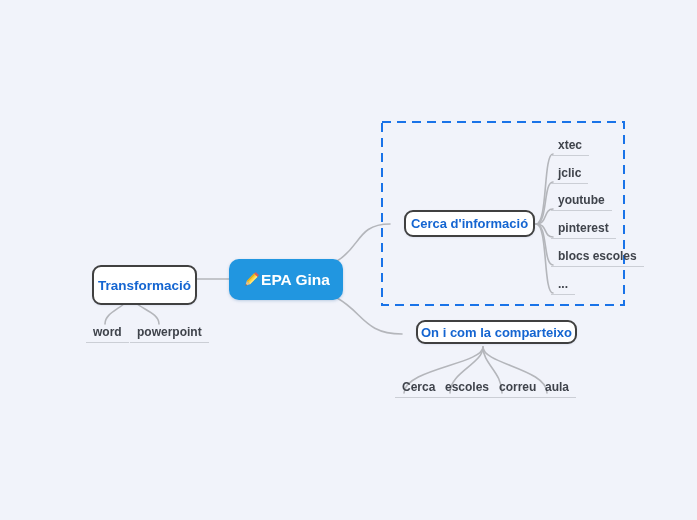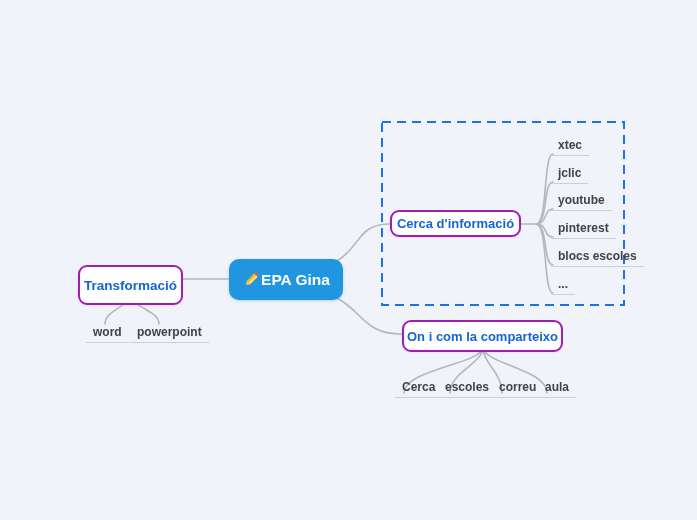--- a/index.html
+++ b/index.html
@@ -2,23 +2,23 @@
 <html><head>
 <meta charset="utf-8">
 <style>
   html,body{margin:0;padding:0;}
   body{font-family:"Liberation Sans","DejaVu Sans",sans-serif;background:#f1f3fa;}
   .canvas{position:relative;width:697px;height:520px;background:#f1f3fa;overflow:hidden;}
   .wires{position:absolute;left:0;top:0;width:697px;height:520px;}
 
   .node{position:absolute;box-sizing:border-box;display:flex;align-items:center;justify-content:center;
         white-space:nowrap;cursor:pointer;}
-  .node.branch{background:#ffffff;border:2px solid #a21caf;border-radius:9px;
+  .node.branch{background:#ffffff;border:2px solid #404040;border-radius:9px;
         color:#1465d1;font-weight:bold;font-size:13.5px;
-        box-shadow:0 1px 2px rgba(40,70,130,0.08);}
+        box-shadow:0 1px 2px rgba(40,70,130,0.08);margin-left:14px;}
   .node.root{background:#2196e0;border-radius:10px;color:#ffffff;font-weight:bold;font-size:15.5px;
         box-shadow:0 1px 3px rgba(30,90,160,0.25);}
 
   .leaf{position:absolute;font-size:12px;font-weight:600;color:#3f434b;
         padding:0 7px 3px 7px;border-bottom:1.5px solid #cbced5;white-space:nowrap;cursor:pointer;}
 
   .pencil{width:19px;height:19px;flex:0 0 auto;}
 </style>
 </head>
 <body>
@@ -56,21 +56,21 @@
   </svg>
 
   <div class="node branch" style="left:78px;top:265px;width:105px;height:40px;">
     <span>Transformació</span>
   </div>
 
   <div class="node branch" style="left:390px;top:210px;width:131px;height:27px;font-size:13px;">
     <span>Cerca d'informació</span>
   </div>
 
-  <div class="node branch" style="left:402px;top:320px;width:161px;height:32px;font-size:13px;">
+  <div class="node branch" style="left:402px;top:320px;width:161px;height:24px;font-size:13px;">
     <span>On i com la comparteixo</span>
   </div>
 
   <div class="node root" style="left:229px;top:259px;width:114px;height:41px;">
     <svg class="pencil" viewBox="0 0 24 24">
       <g transform="rotate(135 12 12)">
         <rect x="1.5" y="9" width="4" height="6" rx="1" fill="#d35f5f"></rect>
         <rect x="4.5" y="9" width="13" height="6" fill="#fdd23a"></rect>
         <rect x="4.5" y="9" width="13" height="2" fill="#ffe27a"></rect>
         <rect x="4.5" y="13.2" width="13" height="1.8" fill="#e0ab1f"></rect>

